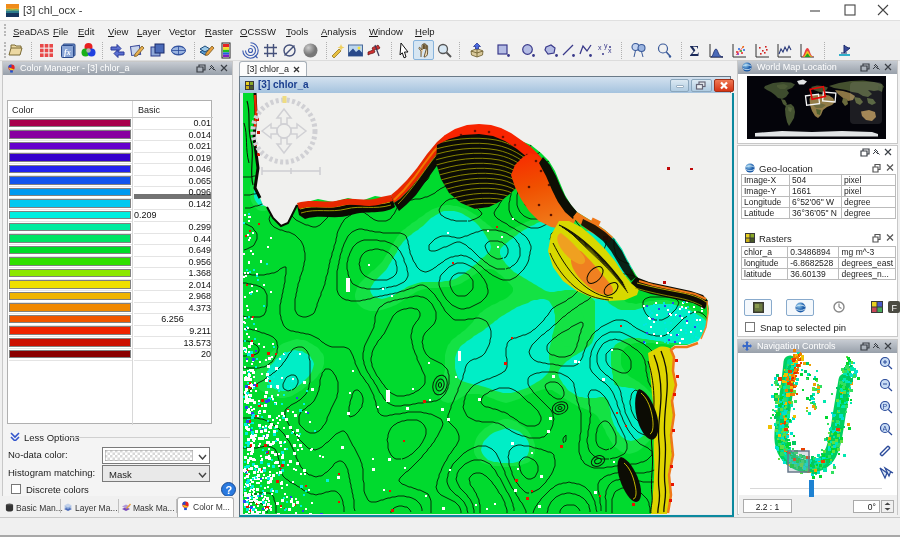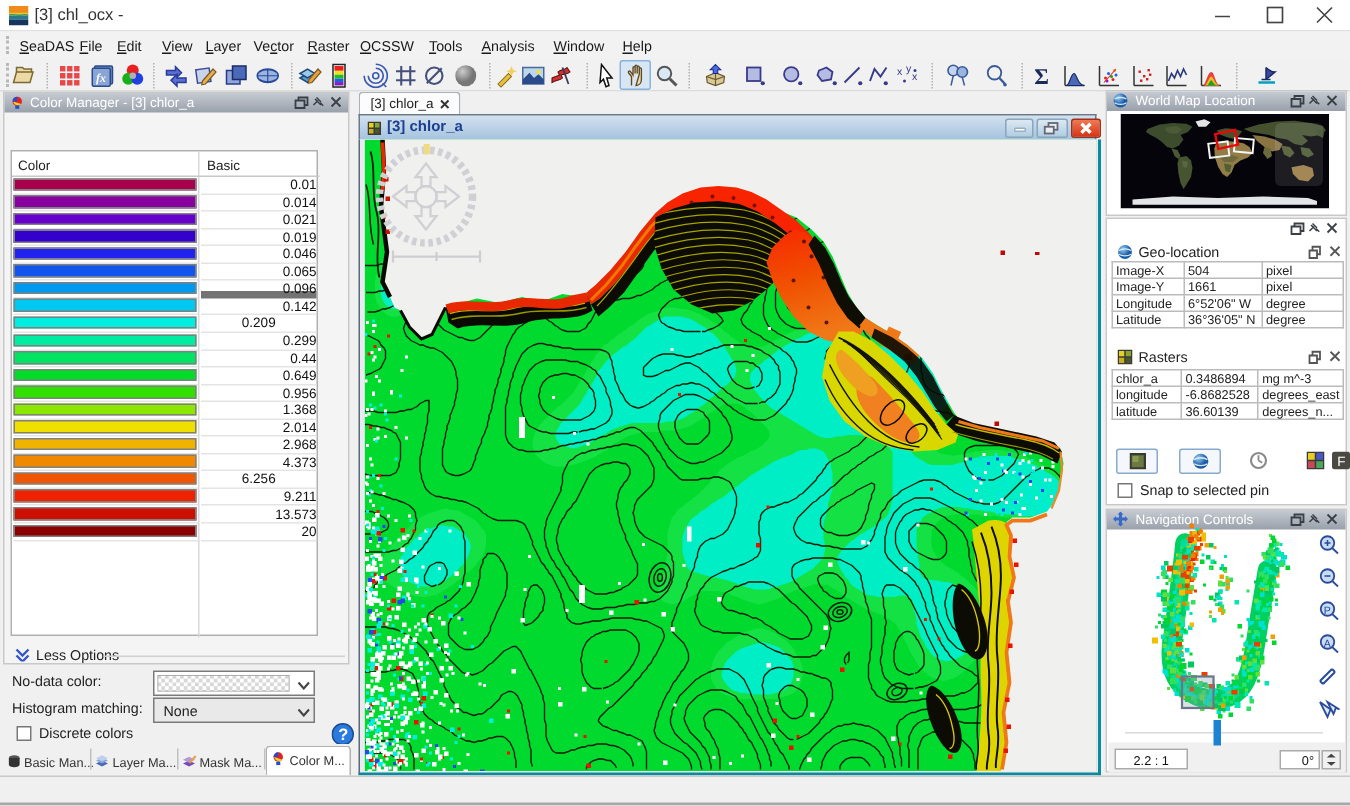--- a/index.html
+++ b/index.html
@@ -245,21 +245,21 @@
     <path d="M4,15 C6,14.5 7,9 8.5,9 C10,9 11,15 14,15 Z" fill="#f0c020"></path>
     <path d="M5,15 C7,14.8 7.5,11.5 8.5,11.5 C9.5,11.5 10,15 13,15 Z" fill="#20a020"></path>
   </svg>
 <div style="position:absolute;left:824px;top:42px;width:1px;height:17px;border-left:1px dotted #b0b0b0"></div>
 <svg width="17" height="17" viewBox="0 0 17 17" style="position:absolute;left:836px;top:42px">
     <path d="M8,3 L8,11 M8,3 C10,5 12,6 14,6 L8,11" fill="#3a4a9a" stroke="#1a2a6a" stroke-width="1"></path>
     <path d="M3,13 H14" stroke="#00a0c0" stroke-width="1.6"></path>
     <path d="M5,11 L8,11 11,11" stroke="#1a2a6a" stroke-width="1"></path>
   </svg>
 
-<div class="abs" style="left:2px;top:61px;width:231px;height:382px;background:#f4f4f4;border:1px solid #c8c8c8">
+<div class="abs" style="left:2px;top:61px;width:231px;height:455px;background:#f4f4f4;border:1px solid #c8c8c8">
  <div class="ptitle" style="left:0;top:0;width:229px">
    <svg width="9" height="9" viewBox="0 0 10 10" style="position:absolute;left:4px;top:2px">
         <circle cx="5" cy="4" r="3.5" fill="#e82020"></circle>
         <path d="M2,4 a3.5,3.5 0 0,0 6,2 Z" fill="#f0d020"></path>
         <path d="M5,4 m-3.5,0 a3.5,3.5 0 0,1 3.5,-3.5 V4 Z" fill="#2050d0"></path>
         <rect x="3.5" y="7" width="3" height="2.5" fill="#2050d0"></rect>
       </svg>
    <span style="margin-left:17px">Color Manager - [3] chlor_a</span>
  </div>
  <svg width="34" height="10" viewBox="0 0 34 10" style="position:absolute;left:193px;top:2px">
@@ -304,21 +304,21 @@
         <div style="position:absolute;left:0.5px;top:0.5px;right:0.5px;bottom:1.5px;background:#0099f0;border:1px solid #808080"></div>
       </div>
       <div style="position:absolute;left:126px;top:86.3px;width:77px;height:11.55px;border-bottom:5px solid #737373;font-size:9px;text-align:right;line-height:11.5px;color:#111">0.096</div>
       <div style="position:absolute;left:0.5px;top:97.9px;width:123px;height:11.55px;border-bottom:1px solid #e4e4e4">
         <div style="position:absolute;left:0.5px;top:0.5px;right:0.5px;bottom:1.5px;background:#00c8f0;border:1px solid #808080"></div>
       </div>
       <div style="position:absolute;left:126px;top:97.9px;width:77px;height:11.55px;border-bottom:1px solid #e4e4e4;font-size:9px;text-align:right;line-height:11.5px;color:#111">0.142</div>
       <div style="position:absolute;left:0.5px;top:109.4px;width:123px;height:11.55px;border-bottom:1px solid #e4e4e4">
         <div style="position:absolute;left:0.5px;top:0.5px;right:0.5px;bottom:1.5px;background:#00eee0;border:1px solid #808080"></div>
       </div>
-      <div style="position:absolute;left:126px;top:109.4px;width:77px;height:11.55px;border-bottom:1px solid #e4e4e4;font-size:9px;text-align:center;line-height:11.5px;color:#111">0.209</div>
+      <div style="position:absolute;left:126px;top:109.4px;width:77px;height:11.55px;border-bottom:1px solid #e4e4e4;font-size:9px;text-align:left;line-height:11.5px;color:#111">0.209</div>
       <div style="position:absolute;left:0.5px;top:121.0px;width:123px;height:11.55px;border-bottom:1px solid #e4e4e4">
         <div style="position:absolute;left:0.5px;top:0.5px;right:0.5px;bottom:1.5px;background:#00eca0;border:1px solid #808080"></div>
       </div>
       <div style="position:absolute;left:126px;top:121.0px;width:77px;height:11.55px;border-bottom:1px solid #e4e4e4;font-size:9px;text-align:right;line-height:11.5px;color:#111">0.299</div>
       <div style="position:absolute;left:0.5px;top:132.5px;width:123px;height:11.55px;border-bottom:1px solid #e4e4e4">
         <div style="position:absolute;left:0.5px;top:0.5px;right:0.5px;bottom:1.5px;background:#00e464;border:1px solid #808080"></div>
       </div>
       <div style="position:absolute;left:126px;top:132.5px;width:77px;height:11.55px;border-bottom:1px solid #e4e4e4;font-size:9px;text-align:right;line-height:11.5px;color:#111">0.44</div>
       <div style="position:absolute;left:0.5px;top:144.1px;width:123px;height:11.55px;border-bottom:1px solid #e4e4e4">
         <div style="position:absolute;left:0.5px;top:0.5px;right:0.5px;bottom:1.5px;background:#00dc28;border:1px solid #808080"></div>
@@ -378,21 +378,21 @@
           </pattern>
         </defs>
         <rect width="88" height="11" fill="url(#chk)" stroke="#999"></rect>
       </svg>
    <svg width="9" height="6" viewBox="0 0 9 6" style="position:absolute;left:95px;top:6px">
         <path d="M1,1 L4.5,5 L8,1" fill="none" stroke="#444" stroke-width="1.4"></path>
       </svg>
  </div>
  <span style="position:absolute;left:5px;top:405px;font-size:9.5px;color:#222">Histogram matching:</span>
  <div style="position:absolute;left:99px;top:403px;width:108px;height:17px;background:#e9e9e9;border:1px solid #7a7a7a">
-   <span style="position:absolute;left:6px;top:3px;font-size:9.5px;color:#222">None</span>
+   <span style="position:absolute;left:6px;top:3px;font-size:9.5px;color:#222">Mask</span>
    <svg width="9" height="6" viewBox="0 0 9 6" style="position:absolute;left:95px;top:6px">
         <path d="M1,1 L4.5,5 L8,1" fill="none" stroke="#444" stroke-width="1.4"></path>
       </svg>
  </div>
  <span style="position:absolute;left:8px;top:422px;width:10px;height:10px;border:1px solid #777;background:#fff"></span>
  <span style="position:absolute;left:23px;top:422px;font-size:9.5px;color:#222">Discrete colors</span>
  <svg width="15" height="15" viewBox="0 0 15 15" style="position:absolute;left:218px;top:420px">
       <circle cx="7.5" cy="7.5" r="7" fill="#2a7ae0" stroke="#1a4a90"></circle>
       <text x="4.5" y="11.5" font-size="11" font-weight="bold" fill="#fff">?</text>
     </svg>

